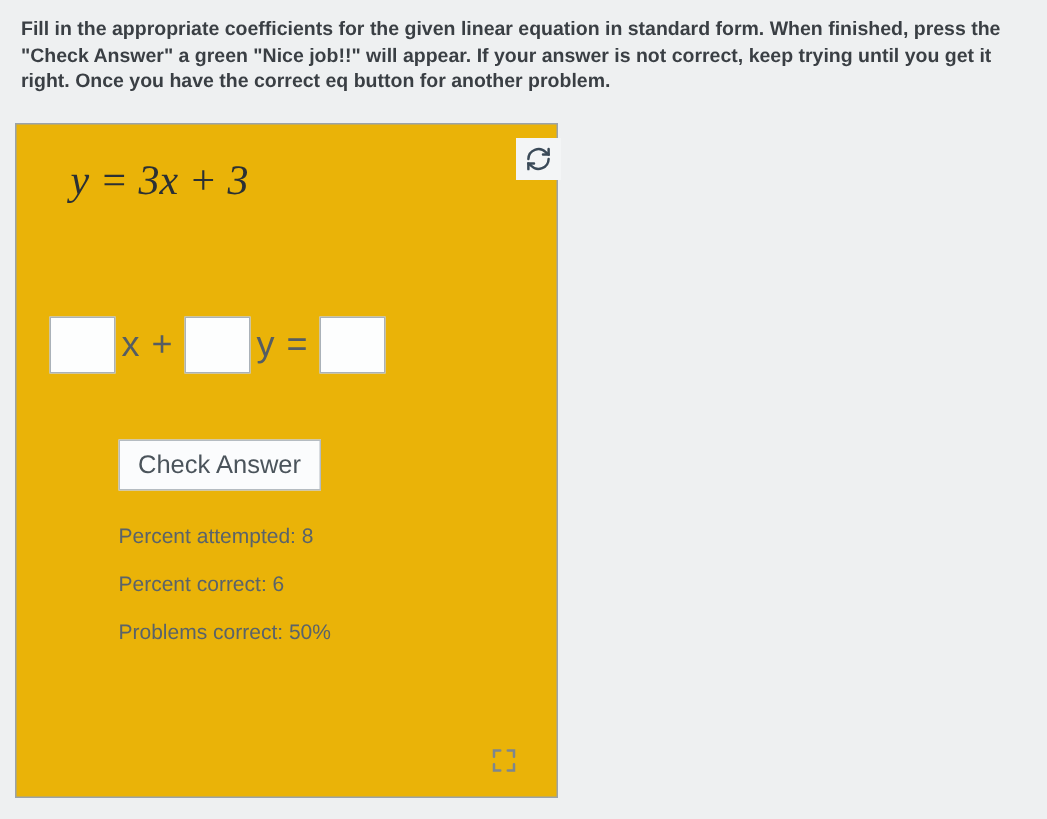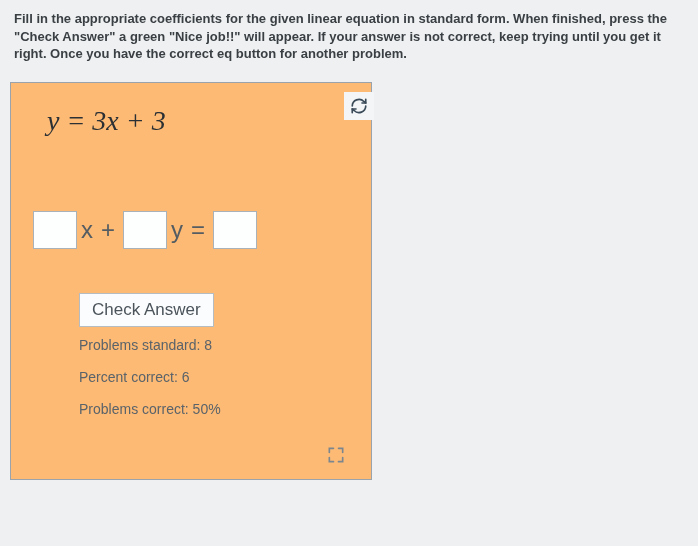--- a/index.html
+++ b/index.html
@@ -16,23 +16,23 @@
     font-size: 13px;
     line-height: 1.35;
     color: #3a3f44;
     font-weight: bold;
   }
   .panel {
     position: absolute;
     left: 10px;
     top: 82px;
     width: 362px;
-    height: 398px;
+    height: 450px;
     border: 1px solid #9aa3ab;
-    background: #fdba74;
+    background: #eab308;
     padding: 22px 18px 14px 28px;
   }
   .given-eq {
     font-family: "Times New Roman", serif;
     font-style: italic;
     font-size: 28px;
     color: #2b3034;
     margin-bottom: 74px;
     margin-left: 8px;
   }
@@ -73,21 +73,21 @@
   .check-btn, .newprob-btn {
     display: inline-block;
     border: 1px solid #b5bcc2;
     background: #fbfcfd;
     color: #4b545b;
     font-size: 17px;
     padding: 6px 12px;
     cursor: pointer;
     font-family: Arial, sans-serif;
   }
-  .check-btn { margin-bottom: 10px; }
+  .check-btn { margin-bottom: 22px; }
   .stat {
     font-size: 14px;
     color: #5a636a;
     margin-bottom: 16px;
   }
   .newprob-btn {
     font-size: 18px;
     padding: 7px 14px;
     margin-top: 6px;
     color: #4a5560;
@@ -131,21 +131,21 @@
     <input class="coef-box" type="text" value="" style="">
     <span class="var">y</span>
     <span class="op">=</span>
     <input class="coef-box" type="text" value="" style="">
   </div>
 
   <div class="indent">
     <button class="check-btn">Check Answer</button>
 
     <div class="stat">
-      <span>Problems standard:</span>
+      <span>Percent attempted:</span>
       <span>8</span>
     </div>
     <div class="stat">
       <span>Percent correct:</span>
       <span>6</span>
     </div>
     <div class="stat">
       <span>Problems correct:</span>
       <span>50%</span>
     </div>

